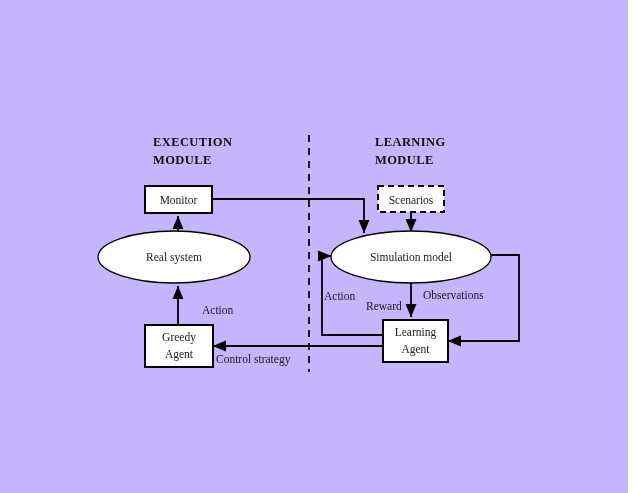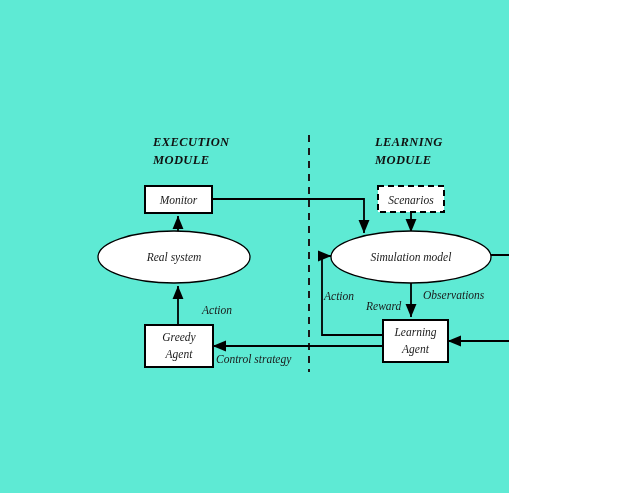--- a/index.html
+++ b/index.html
@@ -6,25 +6,24 @@
   html, body {
     margin: 0;
     padding: 0;
     background: #ffffff;
   }
   body {
     font-family: "Liberation Serif", "DejaVu Serif", serif;
   }
   #canvas {
     position: relative;
-    width: 509px;
+    width: 628px;
     height: 493px;
-    background: #5eead4;
+    background: #c4b5fd;
     overflow: hidden;
-    font-style: italic;
   }
   #diagram-svg {
     position: absolute;
     left: 0;
     top: 0;
     width: 638px;
     height: 493px;
   }
   .module-title {
     font-family: "Liberation Serif", "DejaVu Serif", serif;

